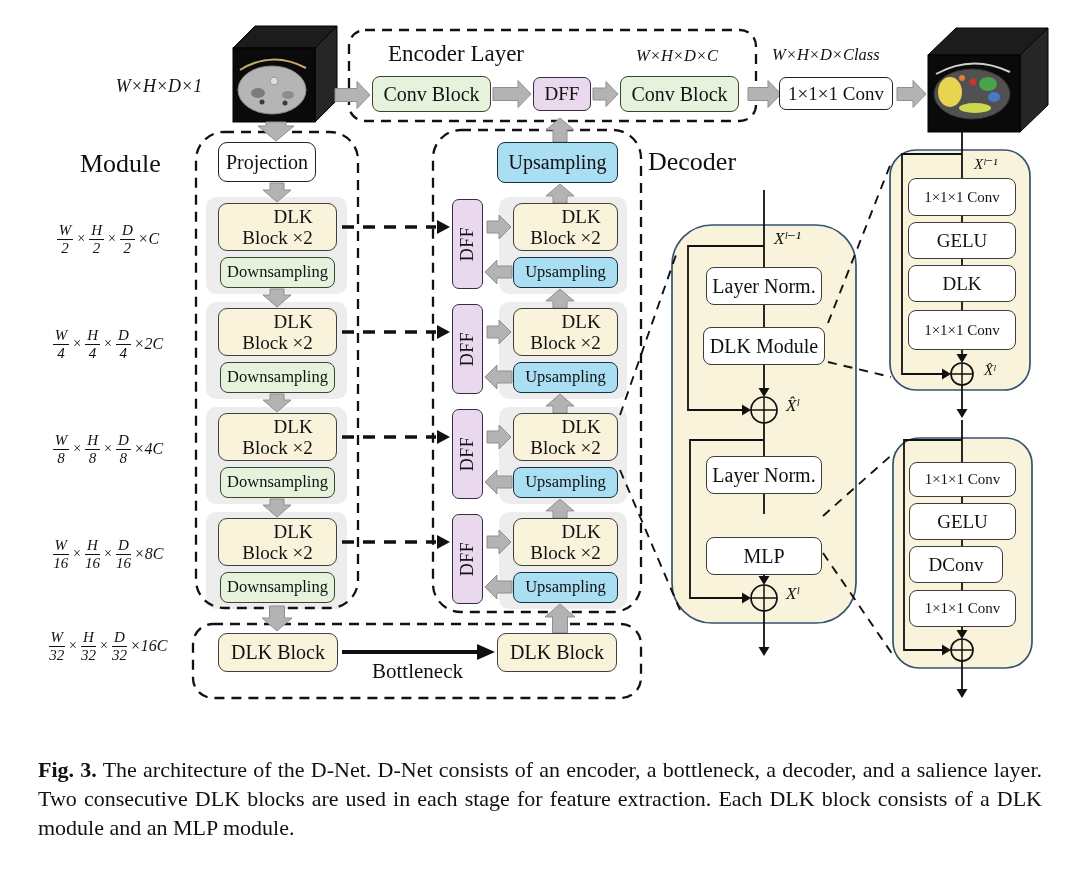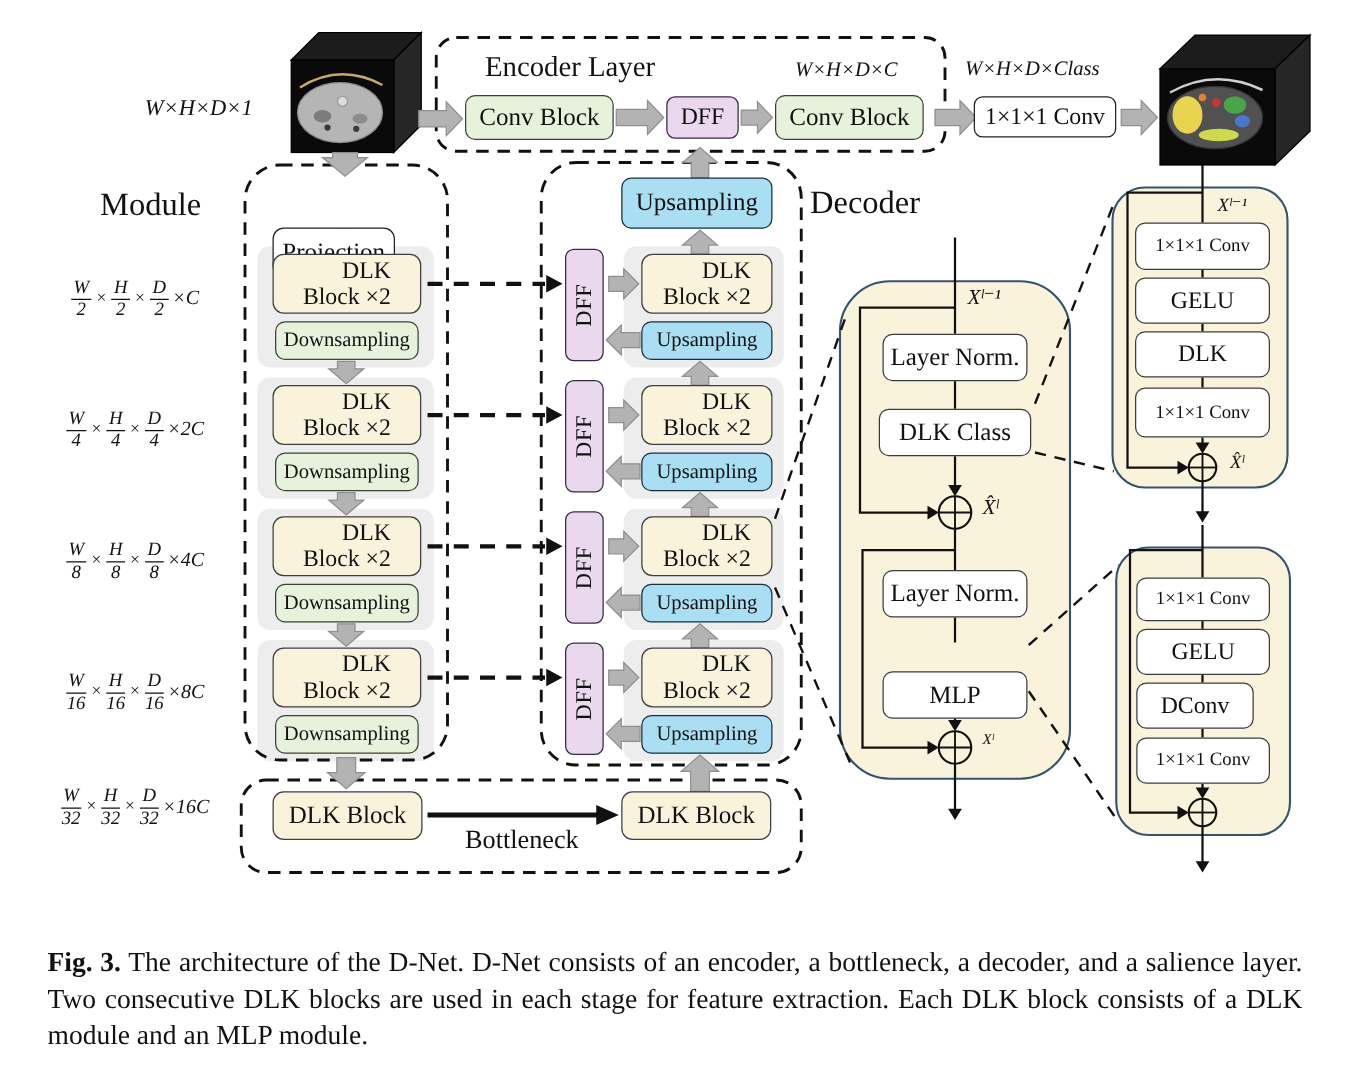--- a/index.html
+++ b/index.html
@@ -170,21 +170,21 @@
   <span class="lbl" style="left:388px;top:41px;font-size:23px;">Encoder Layer</span>
   <span class="lbl math" style="left:636px;top:46px;font-size:16.5px;">W×H×D×C</span>
   <div class="box green" style="left:372px;top:76px;width:119px;height:36px;font-size:20px;">Conv Block</div>
   <div class="box purple" style="left:533px;top:77px;width:58px;height:34px;font-size:19px;border-radius:7px;">DFF</div>
   <div class="box green" style="left:620px;top:76px;width:119px;height:36px;font-size:20px;">Conv Block</div>
 
   <span class="lbl math" style="left:772px;top:45px;width:124px;text-align:left;font-size:16.5px;">W×H×D×Class</span>
   <div class="box white" style="left:779px;top:77px;width:114px;height:33px;font-size:19px;border-radius:7px;">1×1×1 Conv</div>
 
   <span class="lbl title" style="left:80px;top:149px;">Module</span>
-  <div class="box white" style="left:218px;top:142px;width:98px;height:40px;font-size:20px;border-radius:9px;margin-top:40px;">Projection</div>
+  <div class="box white" style="left:218px;top:142px;width:98px;height:40px;font-size:20px;border-radius:9px;">Projection</div>
 
   <div class="box cream" style="left:218px;top:203px;width:119px;height:48px;font-size:19px;border-radius:9px;">
     <span><span>DLK</span><br><span>Block ×2</span></span>
     </div>
   <div class="box green" style="left:220px;top:257px;width:115px;height:31px;font-size:16.5px;">Downsampling</div>
 
   <div class="box cream" style="left:218px;top:308px;width:119px;height:48px;font-size:19px;border-radius:9px;">
     <span><span>DLK</span><br><span>Block ×2</span></span>
     </div>
   <div class="box green" style="left:220px;top:362px;width:115px;height:31px;font-size:16.5px;">Downsampling</div>
@@ -319,25 +319,25 @@
     <span><span>DLK</span><br><span>Block ×2</span></span>
     </div>
   <div class="box blue" style="left:513px;top:572px;width:105px;height:31px;font-size:16.5px;">Upsampling</div>
 
   <div class="box cream" style="left:218px;top:633px;width:120px;height:39px;font-size:20px;border-radius:9px;">DLK Block</div>
   <div class="box cream" style="left:497px;top:633px;width:120px;height:39px;font-size:20px;border-radius:9px;">DLK Block</div>
   <span class="lbl" style="left:355px;top:659px;width:125px;text-align:center;font-size:21px;">Bottleneck</span>
 
   <span class="lbl math" style="left:774px;top:228px;font-size:17px;">Xˡ⁻¹</span>
   <div class="box dwhite" style="left:706px;top:267px;width:116px;height:38px;font-size:20px;">Layer Norm.</div>
-  <div class="box dwhite" style="left:703px;top:327px;width:122px;height:38px;font-size:20px;">DLK Class</div>
+  <div class="box dwhite" style="left:703px;top:327px;width:122px;height:38px;font-size:20px;">DLK Module</div>
   <span class="lbl math" style="left:786px;top:396px;font-size:17px;">X̂ˡ</span>
   <div class="box dwhite" style="left:706px;top:456px;width:116px;height:38px;font-size:20px;">Layer Norm.</div>
   <div class="box dwhite" style="left:706px;top:514px;width:116px;height:38px;font-size:20px;margin-top:23px;">MLP</div>
-  <span class="lbl math" style="left:786px;top:584px;font-size:12px;">Xˡ</span>
+  <span class="lbl math" style="left:786px;top:584px;font-size:17px;">Xˡ</span>
 
   <span class="lbl math" style="left:974px;top:155px;font-size:15px;">Xˡ⁻¹</span>
   <div class="box dwhite" style="left:908px;top:178px;width:108px;height:38px;font-size:15px;">1×1×1 Conv</div>
   <div class="box dwhite" style="left:908px;top:222px;width:108px;height:37px;font-size:19px;">GELU</div>
   <div class="box dwhite" style="left:908px;top:265px;width:108px;height:37px;font-size:19px;">DLK</div>
   <div class="box dwhite" style="left:908px;top:310px;width:108px;height:40px;font-size:15px;">1×1×1 Conv</div>
   <span class="lbl math" style="left:984px;top:362px;font-size:15px;">X̂ˡ</span>
 
   <div class="box dwhite" style="left:909px;top:462px;width:107px;height:35px;font-size:15px;">1×1×1 Conv</div>
   <div class="box dwhite" style="left:909px;top:503px;width:107px;height:37px;font-size:19px;">GELU</div>

